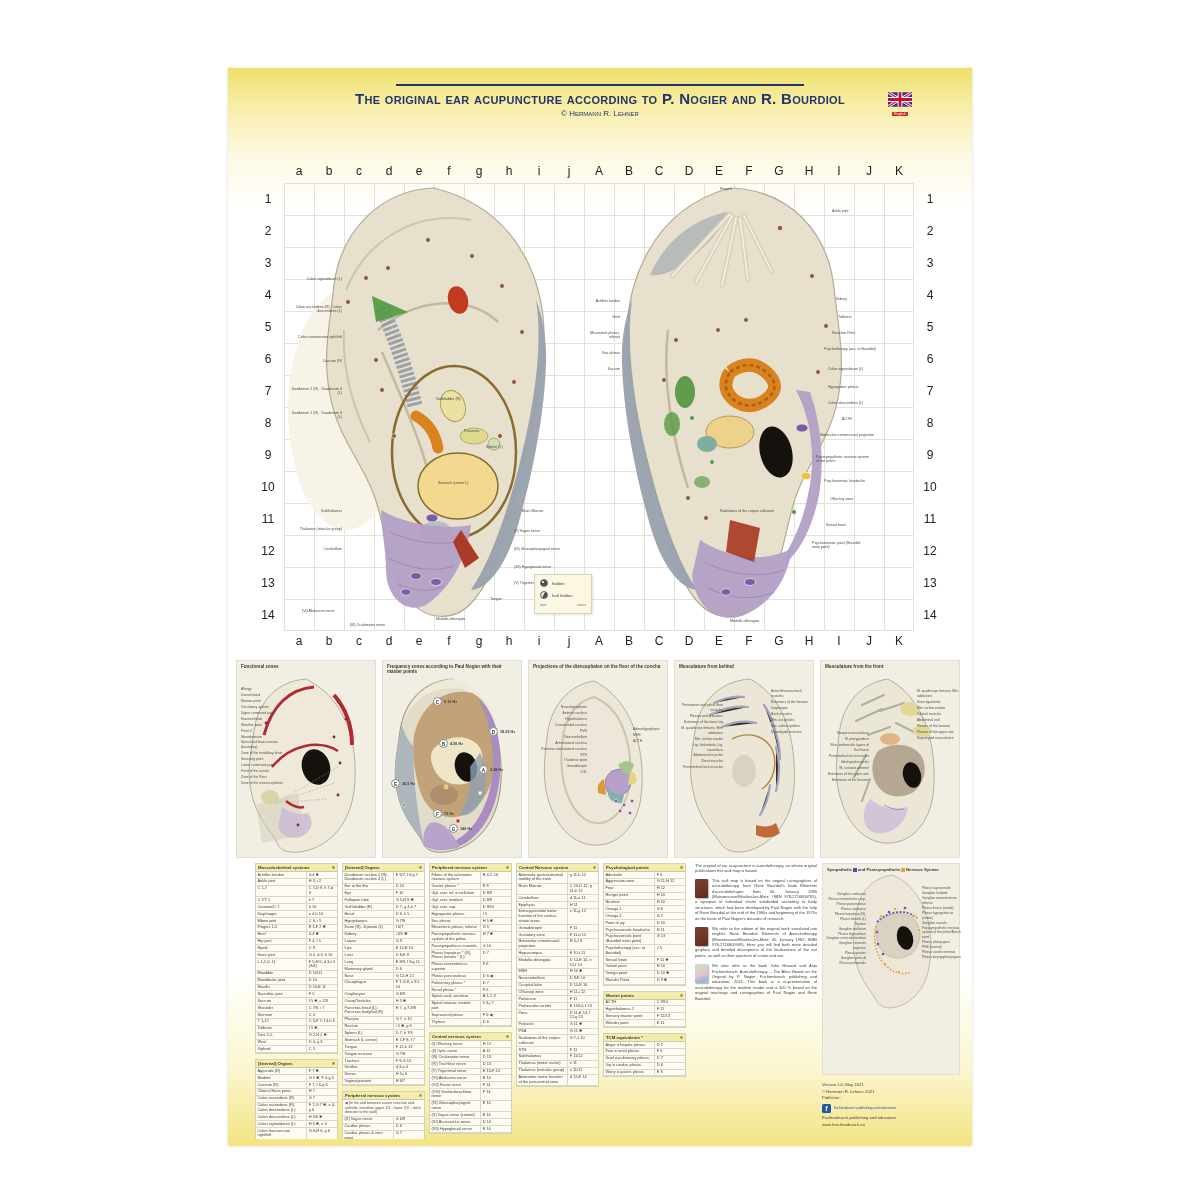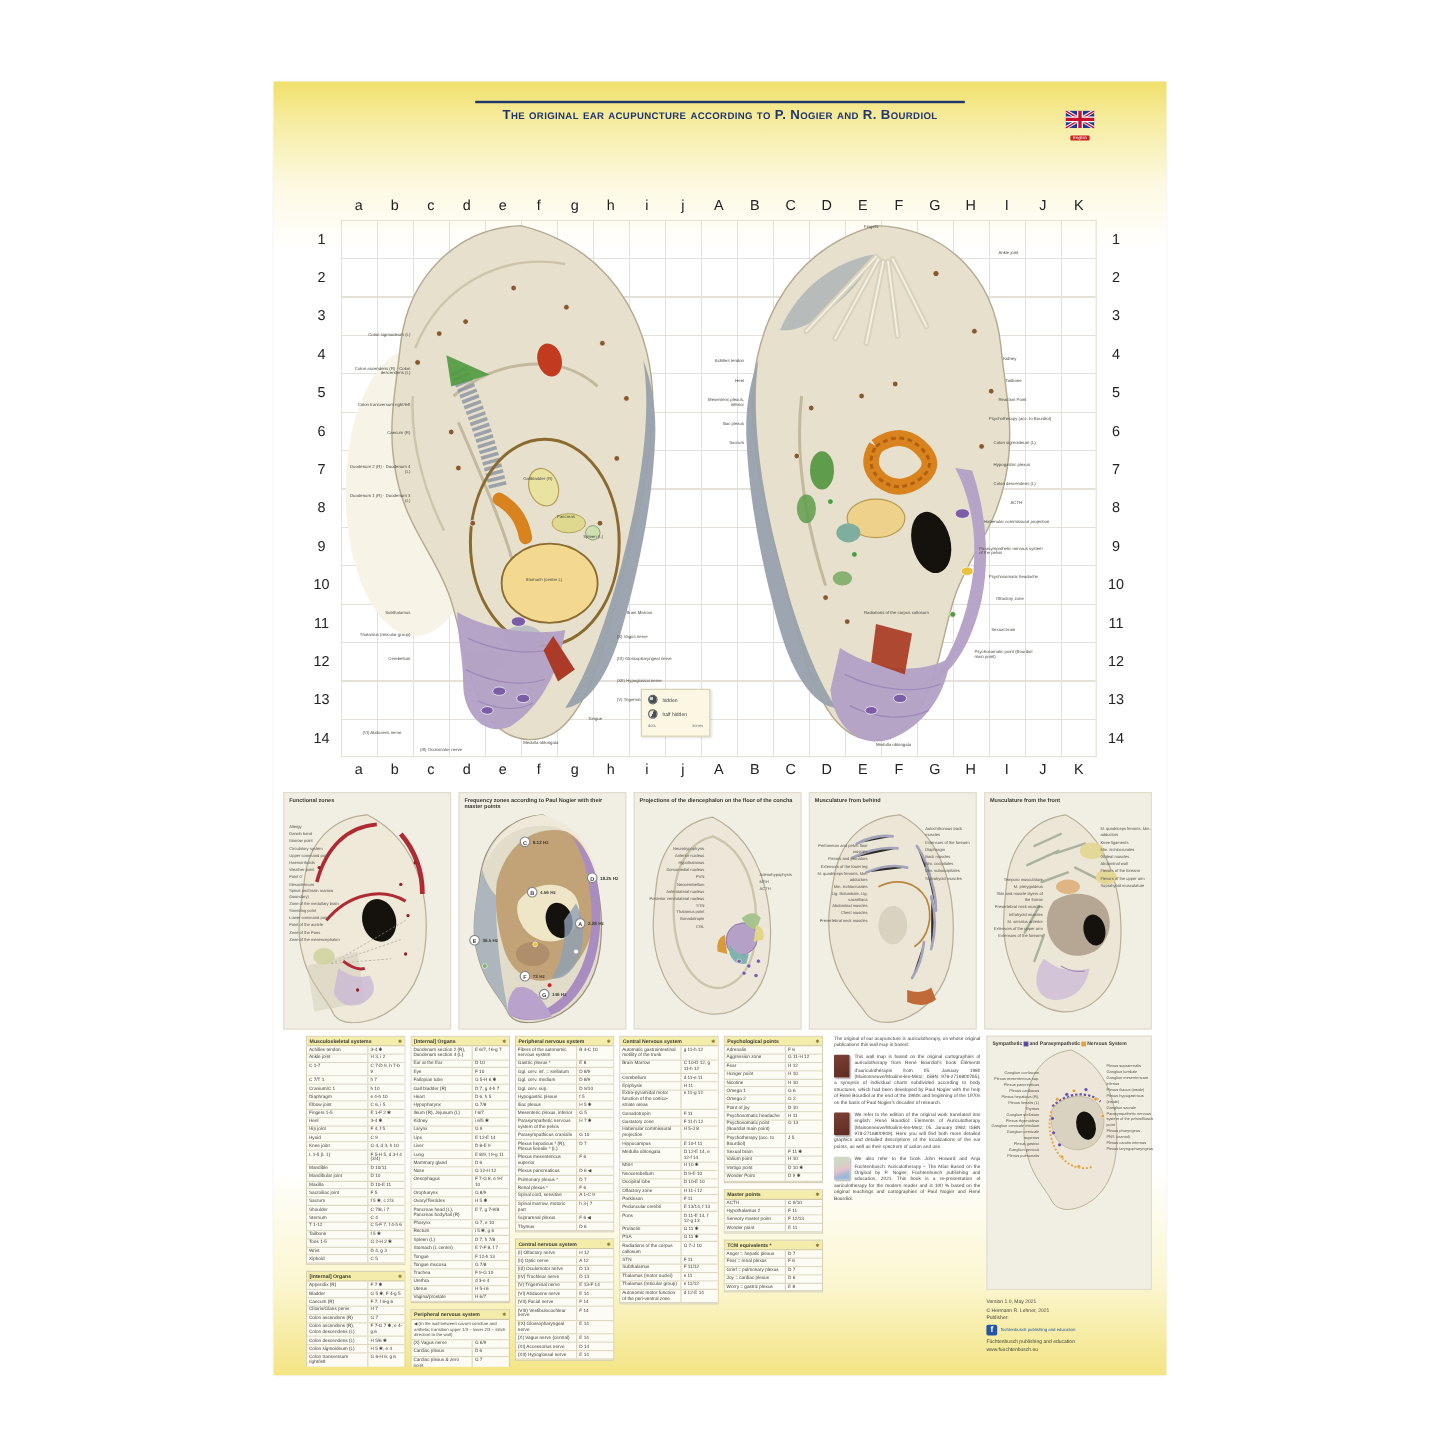--- a/index.html
+++ b/index.html
@@ -10,21 +10,21 @@
   
   .poster{position:absolute;left:228px;top:68px;width:744px;height:1078px;
     background:linear-gradient(180deg,#efe06a 0%,#f6eca0 3%,#fdf9e2 8%,#ffffff 13%,
       #ffffff 84%,#fbf6cf 93%,#f3e483 100%);
     box-shadow:0 0 3px rgba(0,0,0,.15);}
 
   
   .hdr{position:absolute;left:0;top:14px;width:100%;text-align:center;color:#21356b;}
   .hdr-title{font-variant:small-caps;font-weight:600;font-size:30px;letter-spacing:1px;line-height:32px;}
   .hdr-rule{width:408px;height:2px;background:#21356b;margin:2px auto 4px auto;}
-  .hdr-sub{font-variant:small-caps;font-weight:600;font-size:11px;letter-spacing:.3px;}
+  .hdr-sub{font-variant:small-caps;font-weight:600;font-size:15px;letter-spacing:.3px;}
   .hdr-copy{font-variant:small-caps;font-size:8px;margin-top:2px;}
   .flag-wrap{position:absolute;left:658px;top:24px;width:28px;text-align:center;}
   .flag-cap{display:block;margin:1px auto 0;background:#c22;color:#fff;font-size:3.5px;
     padding:0 2px;border-radius:1px;width:16px;}
 
   
   .grid-letters{position:absolute;left:56px;width:630px;display:flex;}
   .grid-letters span{width:30px;text-align:center;font-size:12px;color:#222;}
   .gl-top{top:96px;} .gl-bot{top:566px;}
   .grid-nums{position:absolute;top:115px;height:448px;display:flex;flex-direction:column;width:20px;}
@@ -113,20 +113,21 @@
 </style>
 </head>
 <body>
 
 <div class="page">
   <div class="poster">
 
     <div class="hdr">
       <div class="hdr-rule"></div>
       <div class="hdr-sub">The original ear acupuncture according to P. Nogier and R. Bourdiol</div>
+      <div class="hdr-copy">© Hermann R. Lehner</div>
     </div>
     <div class="flag-wrap">
       <svg width="24" height="15" viewBox="0 0 60 36">
         <rect width="60" height="36" fill="#1f3a93"></rect>
         <path d="M0,0 60,36 M60,0 0,36" stroke="#fff" stroke-width="7"></path>
         <path d="M0,0 60,36 M60,0 0,36" stroke="#c8102e" stroke-width="3"></path>
         <path d="M30,0 V36 M0,18 H60" stroke="#fff" stroke-width="12"></path>
         <path d="M30,0 V36 M0,18 H60" stroke="#c8102e" stroke-width="7"></path>
       </svg>
       <span class="flag-cap">English</span>

